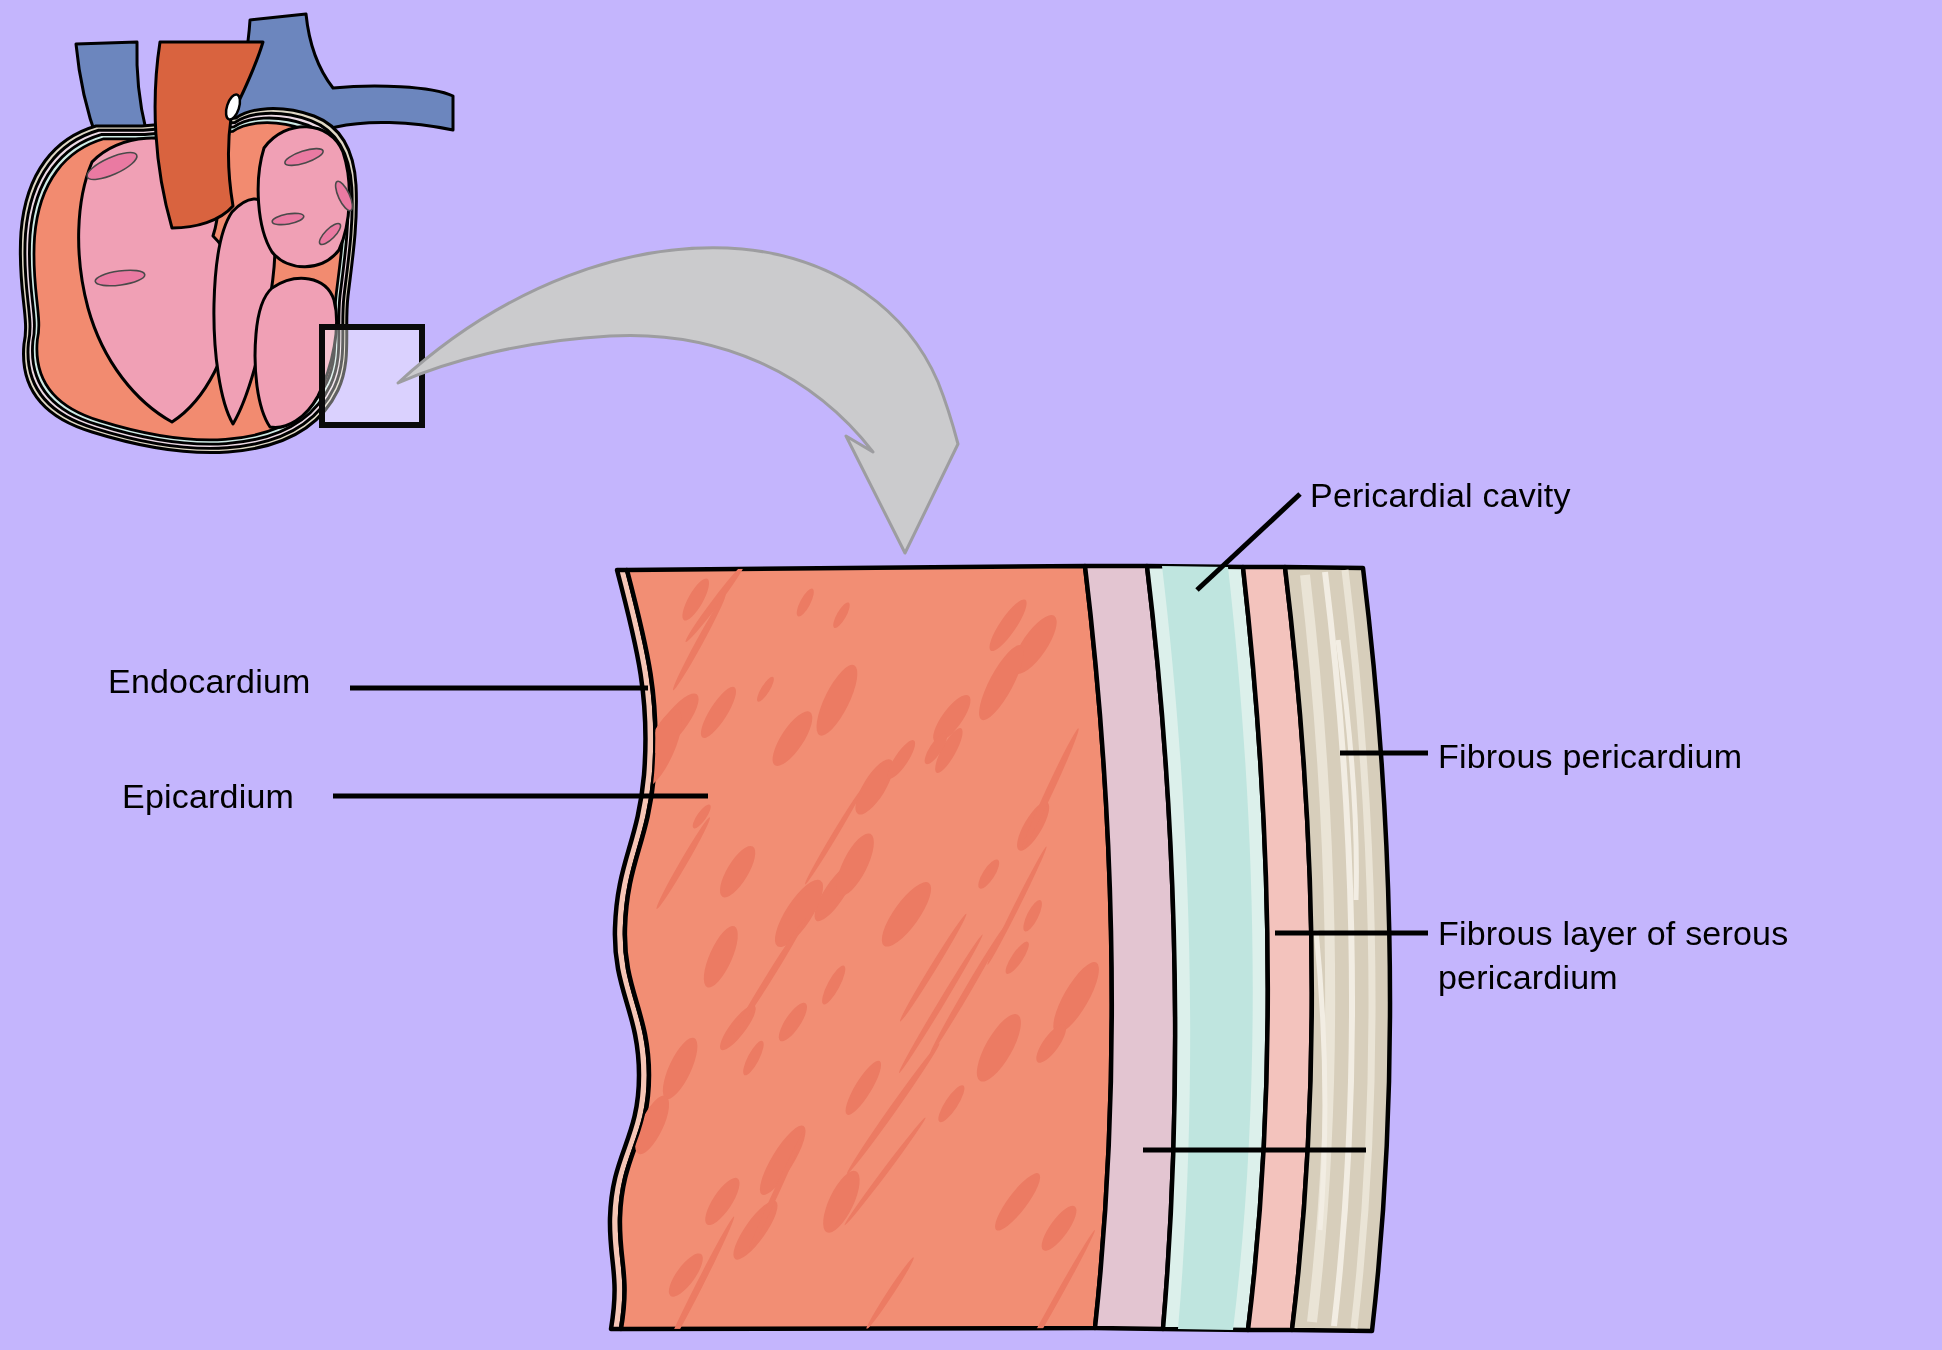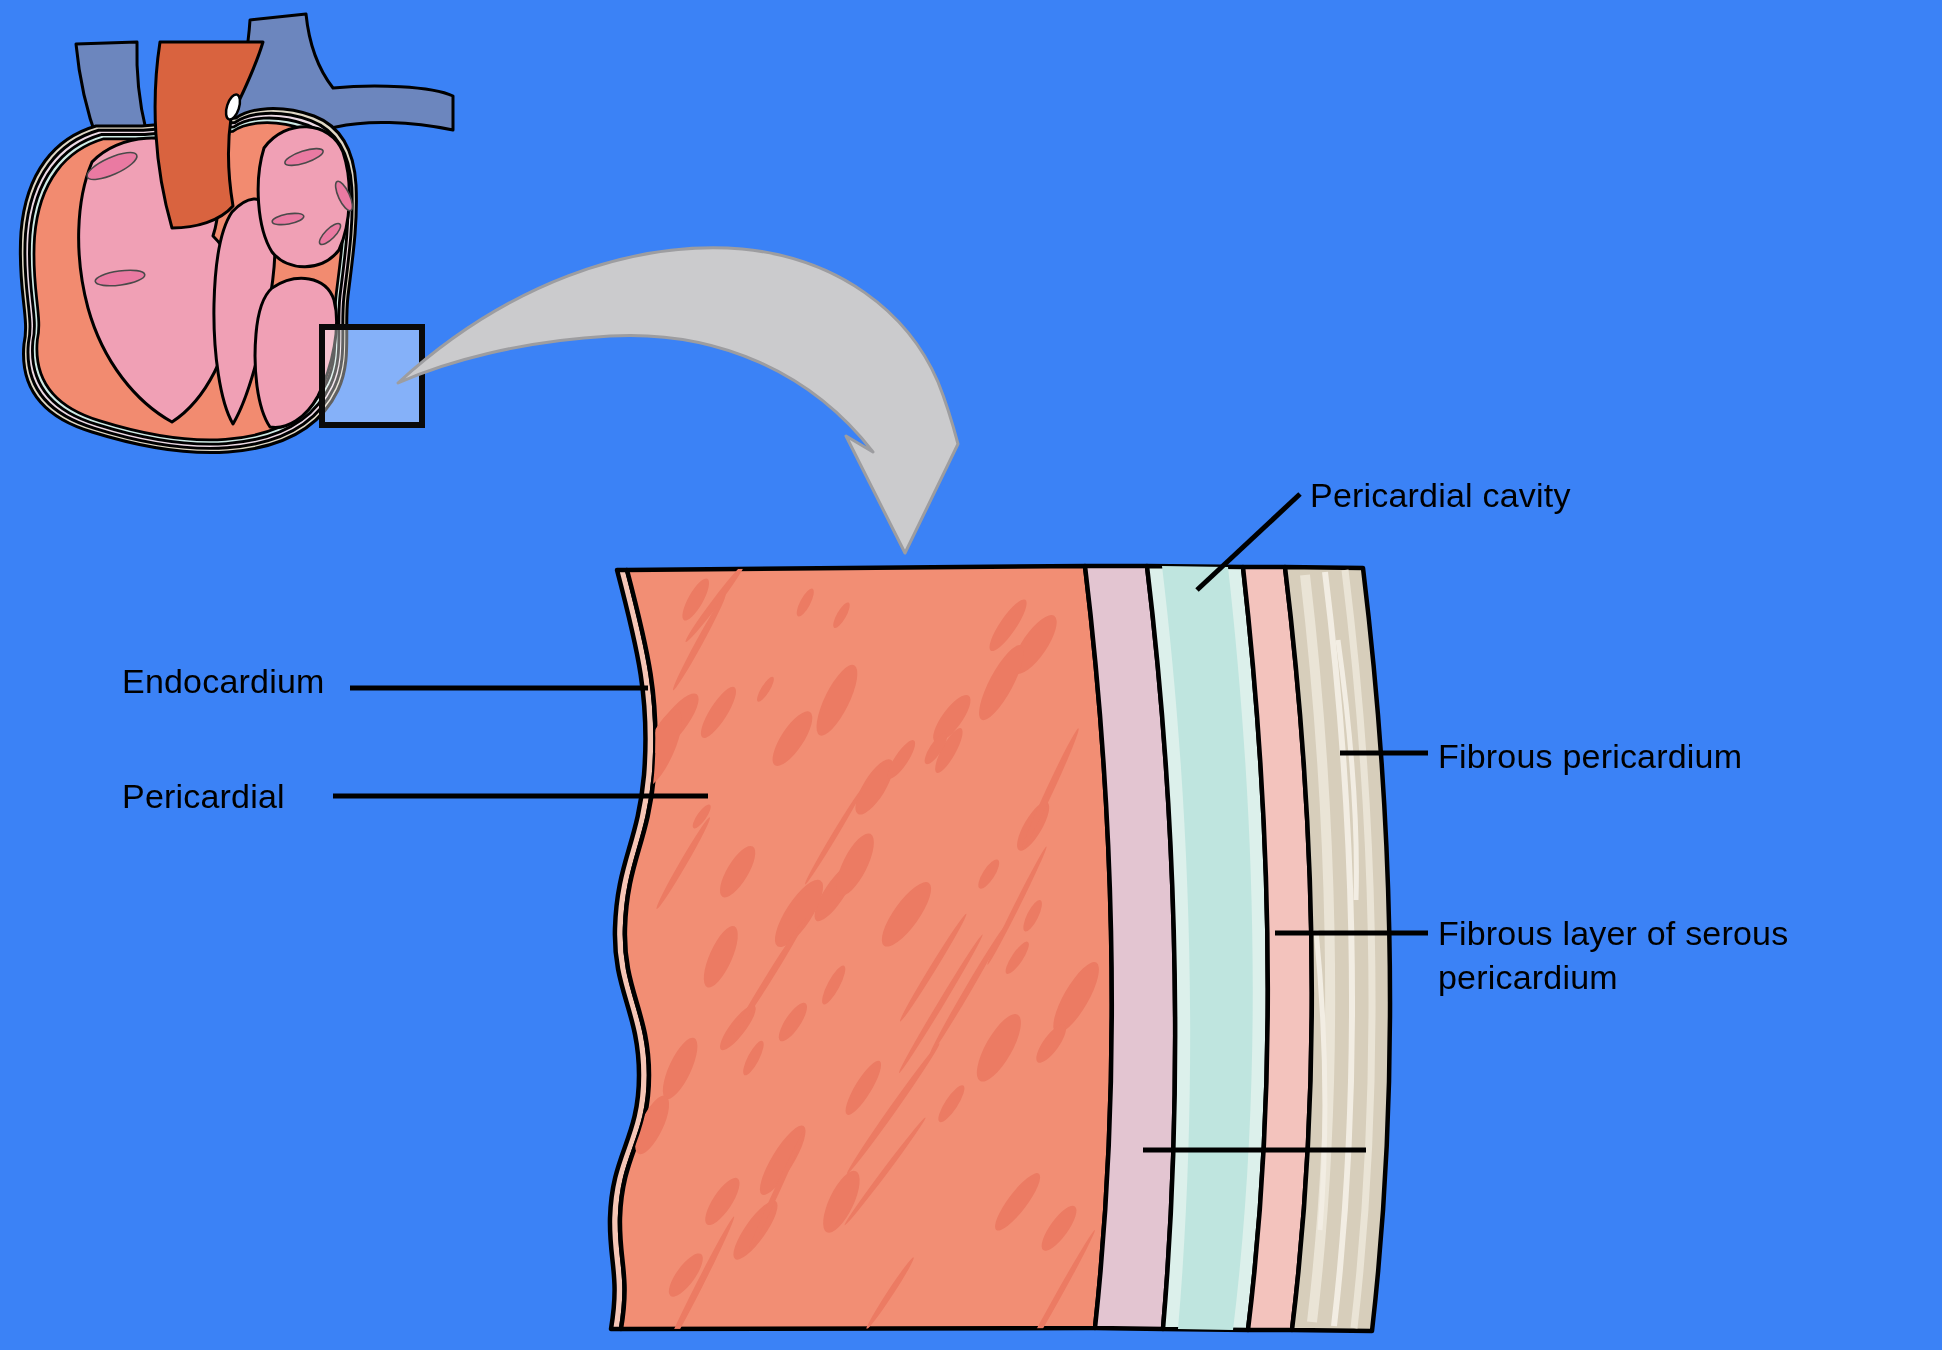--- a/index.html
+++ b/index.html
@@ -1,19 +1,19 @@
 <!DOCTYPE html>
 <html><head>
 <meta charset="utf-8">
 <style>
   html,body{margin:0;padding:0;background:#ffffff;}
   .stage{
     position:relative;
     width:1942px;height:1350px;
-    background:#3b82f6;
+    background:#c4b5fd;
     overflow:hidden;
     font-family:"Liberation Sans", sans-serif;
   }
   .stage svg{position:absolute;left:0;top:0;}
   .lbl{
     position:absolute;
     font-size:34px;
     line-height:44px;
     color:#000;
     white-space:pre-line;
@@ -213,22 +213,22 @@
       <line x1="350" y1="688" x2="648" y2="688"></line>
       <line x1="333" y1="796" x2="708" y2="796"></line>
       <line x1="1340" y1="753" x2="1428" y2="753"></line>
       <line x1="1275" y1="933" x2="1428" y2="933"></line>
       <line x1="1143" y1="1150" x2="1366" y2="1150"></line>
     </g>
   </svg>
 
   <div class="lbl" style="left:1310px;top:473px;">Pericardial cavity</div>
 
-  <div class="lbl" style="left:122px;top:659px;text-align:center;">Endocardium</div>
-
-  <div class="lbl" style="left:122px;top:774px;">Pericardial</div>
+  <div class="lbl" style="left:108px;top:659px;text-align:center;">Endocardium</div>
+
+  <div class="lbl" style="left:122px;top:774px;">Epicardium</div>
 
   <div class="lbl" style="left:1438px;top:734px;">Fibrous pericardium</div>
 
   <div class="lbl" style="left:1438px;top:911px;">Fibrous layer of serous
 pericardium</div>
 
 </div>
 
 </body></html>

